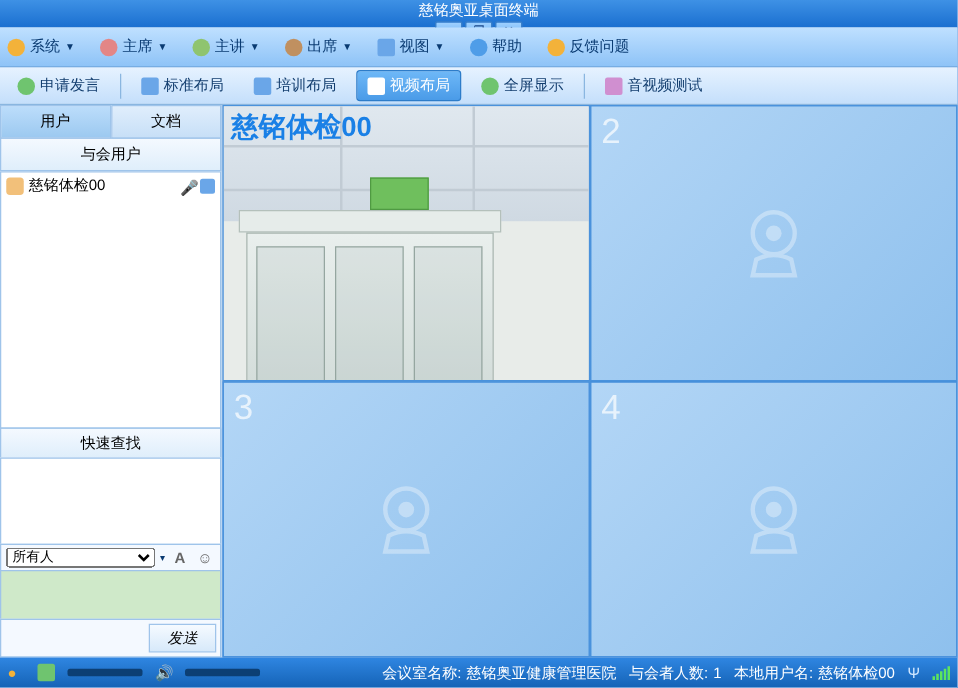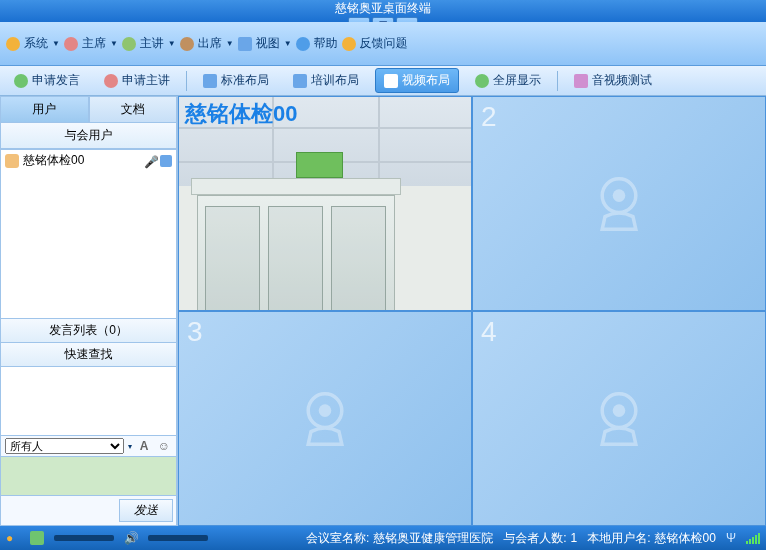--- a/index.html
+++ b/index.html
@@ -4,21 +4,21 @@
 <style>
 * { margin: 0; padding: 0; box-sizing: border-box; font-family: "Microsoft YaHei", sans-serif; font-size: 12px; }
 body { width: 766px; height: 550px; background: #e8f0fa; display: flex; flex-direction: column; overflow: hidden; }
 
 .titlebar { height: 22px; background: linear-gradient(#3e91e5, #1a6fd0); color: #fff; display: flex; align-items: center; padding: 0 4px; flex-direction: column; }
 .titlebar .t-icon { width: 14px; height: 14px; background: #fff; border-radius: 2px; margin-right: 5px; }
 .titlebar .spacer { flex: 1; }
 .win-btns { display: flex; gap: 2px; }
 .win-btn { width: 22px; height: 16px; background: linear-gradient(#9ed0ff,#6aaef0); border: 1px solid #3a7fc8; border-radius: 2px; display: flex; align-items: center; justify-content: center; font-size: 10px; color: #1a4788; cursor: pointer;}
 
-.menubar { height: 44px; background: linear-gradient(#bfe0ff, #8ec3f7); display: flex; align-items: center; padding: 0 6px; gap: 4px; border-bottom: 1px solid #5a9bdc; }
+.menubar { height: 32px; background: linear-gradient(#bfe0ff, #8ec3f7); display: flex; align-items: center; padding: 0 6px; gap: 20px; border-bottom: 1px solid #5a9bdc; }
 .menu-item { display: flex; align-items: center; gap: 4px; color: #0a3b72; cursor: pointer; }
 .mi-icon { width: 14px; height: 14px; border-radius: 50%; display: inline-block; position: relative;}
 .drop { font-size: 8px; color: #0a3b72;}
 
 .toolbar { height: 30px; background: linear-gradient(#e6f2ff,#c4dffb); display: flex; align-items: center; padding: 0 6px; gap: 8px; border-bottom: 1px solid #8ab6e0;}
 .tbtn { display: flex; align-items: center; gap: 4px; padding: 3px 8px; border-radius: 3px; cursor: pointer; color: #123d6e;}
 .tbtn.active { background: linear-gradient(#6eb8f7,#4a9be8); color: #fff; border: 1px solid #2d7cc9;}
 .tb-icon { width: 14px; height: 14px; display:inline-block; border-radius: 2px;}
 
 .main { flex: 1; display: flex; min-height: 0; }
@@ -114,24 +114,20 @@
       <span class="mi-icon" style="background:#f3b23a"></span>
       <span>反馈问题</span>
     </div>
 </div>
 
 <div class="toolbar">
   <div class="tbtn">
       <span class="tb-icon" style="background:#6fc46f;border-radius:50%"></span>
       <span>申请发言</span>
     </div>
-  <div class="tbtn">
-      <span class="tb-icon" style="background:#e38686;border-radius:50%"></span>
-      <span>申请主讲</span>
-    </div>
   <div style="width:1px;height:20px;background:#8ab6e0"></div>
   <div class="tbtn">
       <span class="tb-icon" style="background:#6aa6e8"></span>
       <span>标准布局</span>
     </div>
   <div class="tbtn">
       <span class="tb-icon" style="background:#6aa6e8"></span>
       <span>培训布局</span>
     </div>
   <div class="tbtn active">
@@ -157,21 +153,20 @@
     </div>
     <div class="widebtn">与会用户</div>
     <div class="userlist">
       <div class="user-row">
         <span class="uicon"></span>
         <span class="uname">慈铭体检00</span>
         <span class="st" style="color:#8a6;">🎤</span>
         <span class="st" style="background:#6aa6e8;border-radius:2px"></span>
       </div>
     </div>
-    <div class="listbtn">发言列表（0）</div>
     <div class="listbtn">快速查找</div>
     <div class="chat-area"></div>
     <div class="chat-tools">
       <select><option>所有人</option></select>
       <span class="drop" style="cursor:pointer">▾</span>
       <span class="ctool" style="font-weight:bold">A</span>
       <span class="ctool">☺</span>
     </div>
     <div class="chat-input"></div>
     <div class="send-row">

